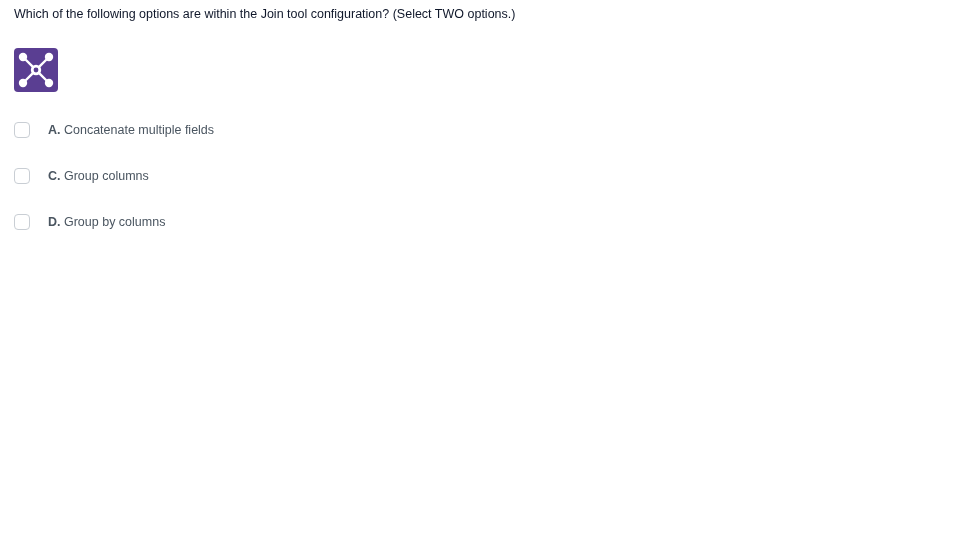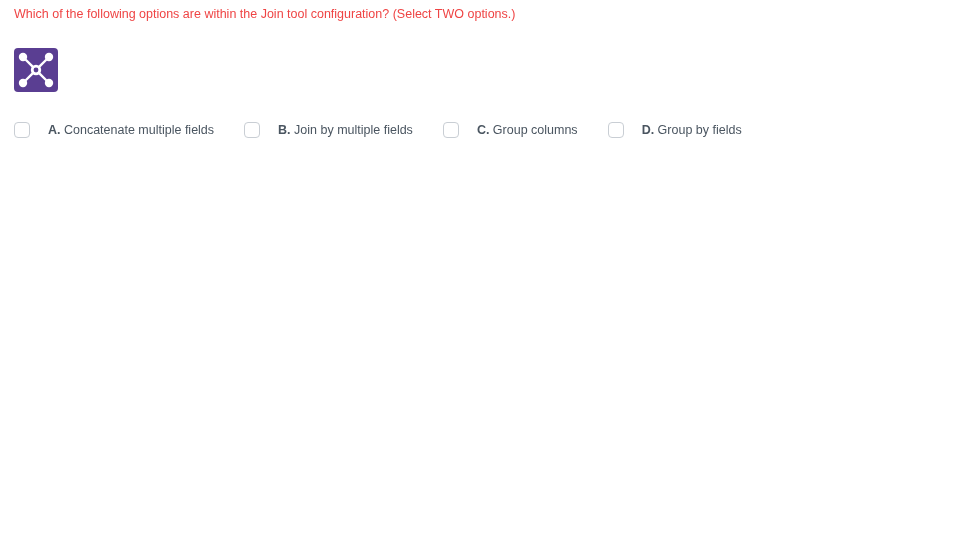--- a/index.html
+++ b/index.html
@@ -10,38 +10,38 @@
     background: #ffffff;
     font-family: Arial, Helvetica, sans-serif;
     color: #4a5560;
     font-size: 13px;
   }
   .container {
     padding: 6px 14px;
   }
   .question {
     font-size: 12.5px;
-    color: #ef4444;
+    color: #0f172a;
     line-height: 1.4;
     margin: 0 0 24px 0;
   }
   .tool-icon {
     width: 44px;
     height: 44px;
     background: #5a3e92;
     border-radius: 4px;
     position: relative;
     margin-bottom: 30px;
     display: flex;
     align-items: center;
     justify-content: center;
   }
   .options {
     display: flex;
-    flex-direction: row;
+    flex-direction: column;
     gap: 30px;
   }
   .option-row {
     display: flex;
     align-items: center;
     gap: 18px;
   }
   .chk {
     width: 16px;
     height: 16px;
@@ -90,38 +90,31 @@
   <div class="options">
 
     <div class="option-row">
       <div class="chk" role="checkbox" aria-checked="false"></div>
       <span class="opt-label">
         <span class="letter">A.</span>
         <span>Concatenate multiple fields</span>
       </span>
     </div>
 
-    <div class="option-row">
-      <div class="chk" role="checkbox" aria-checked="false"></div>
-      <span class="opt-label">
-        <span class="letter">B.</span>
-        <span>Join by multiple fields</span>
-      </span>
-    </div>
 
     <div class="option-row">
       <div class="chk" role="checkbox" aria-checked="false"></div>
       <span class="opt-label">
         <span class="letter">C.</span>
         <span>Group columns</span>
       </span>
     </div>
 
     <div class="option-row">
       <div class="chk" role="checkbox" aria-checked="false"></div>
       <span class="opt-label">
         <span class="letter">D.</span>
-        <span>Group by fields</span>
+        <span>Group by columns</span>
       </span>
     </div>
 
   </div>
 </div>
 
 </body></html>

